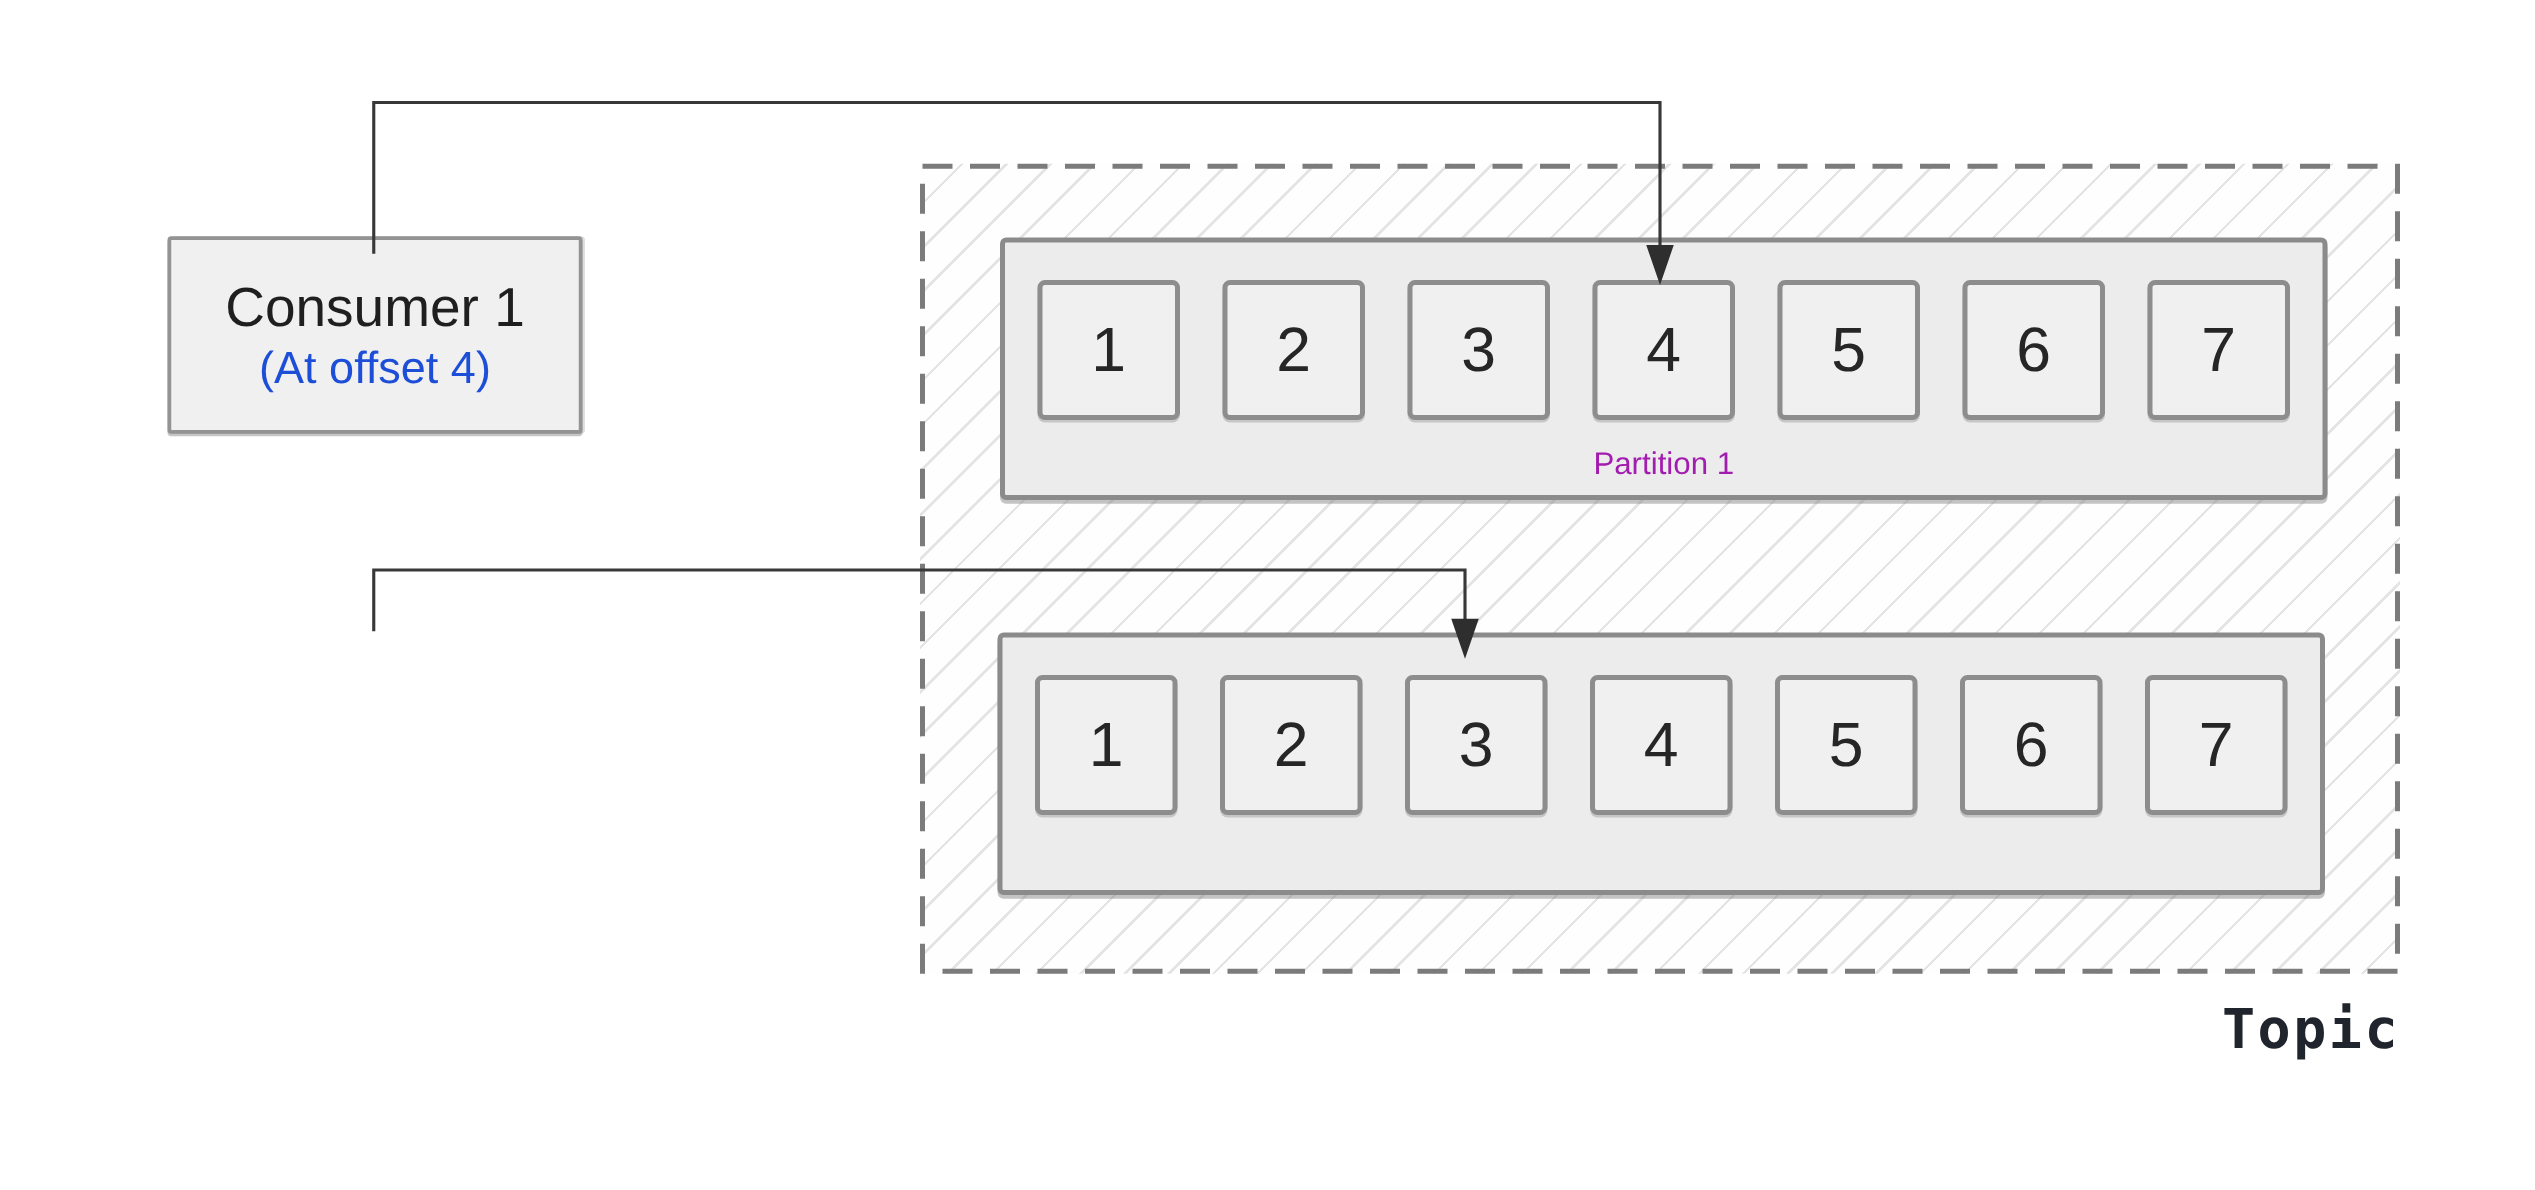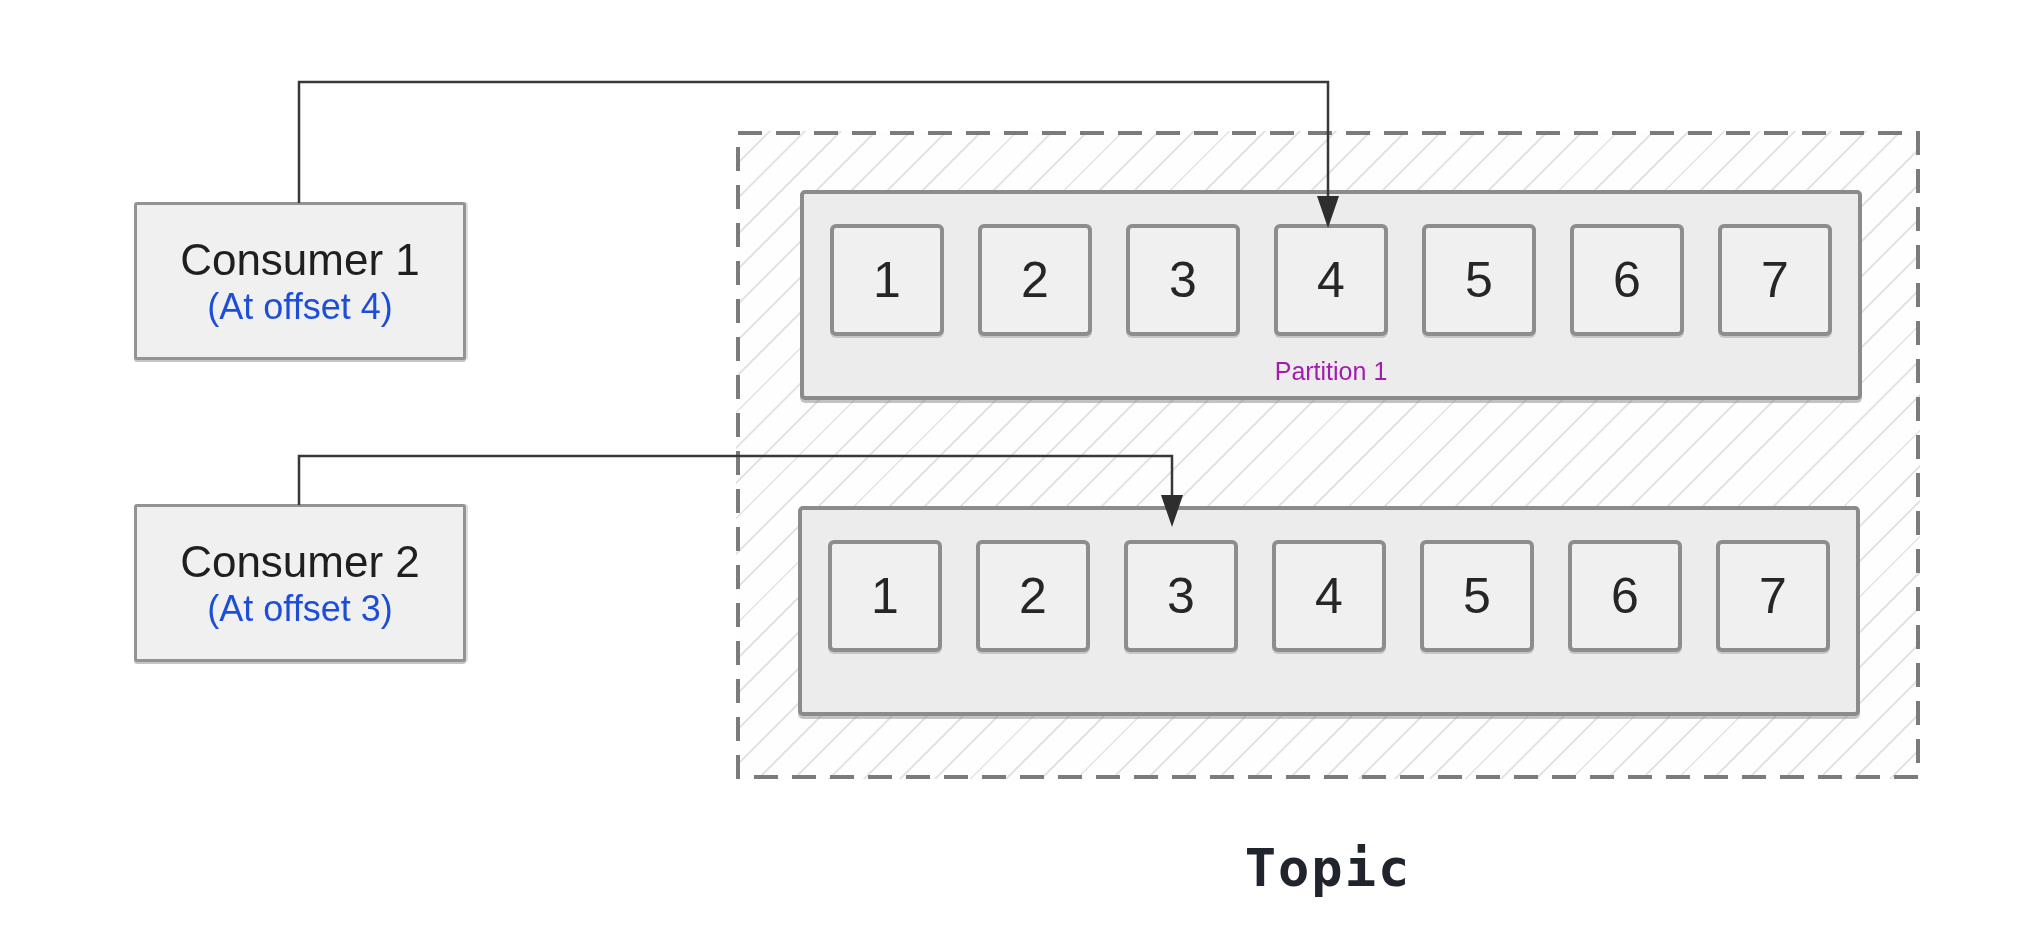--- a/index.html
+++ b/index.html
@@ -87,44 +87,44 @@
     border: 3px solid #939393;
     border-radius: 3px;
     box-sizing: border-box;
     box-shadow: 0 2px 0 rgba(140,140,140,0.5), 2px 0 0 rgba(160,160,160,0.35);
     display: flex;
     flex-direction: column;
     align-items: center;
     justify-content: center;
     gap: 7px;
   }
-  #consumer-1 { top: 202px; }
+  #consumer-1 { top: 189px; }
   #consumer-2 { top: 504px; }
 
   .consumer-name {
     font-size: 44px;
     color: #1f1f1f;
     line-height: 1;
   }
   .consumer-offset {
     font-size: 36px;
     color: #1d4ed8;
     line-height: 1;
   }
 
   
   .topic-caption {
     position: absolute;
     left: 736px;
-    top: 838px;
+    top: 798px;
     width: 1184px;
-    text-align: center;
+    text-align: right;
     font-family: "DejaVu Sans Mono", monospace;
     font-weight: bold;
-    font-size: 52px;
+    font-size: 44px;
     color: #20242c;
     letter-spacing: 2px;
   }
 
   
   .overlay {
     position: absolute;
     left: 0;
     top: 0;
     width: 2028px;
@@ -158,24 +158,20 @@
     <div class="cell">5</div>
     <div class="cell">6</div>
     <div class="cell">7</div>
   </div>
 
   <div class="consumer" id="consumer-1">
     <div class="consumer-name">Consumer 1</div>
     <div class="consumer-offset">(At offset 4)</div>
   </div>
 
-  <div class="consumer" id="consumer-2">
-    <div class="consumer-name">Consumer 2</div>
-    <div class="consumer-offset">(At offset 3)</div>
-  </div>
 
   <div class="topic-caption">Topic</div>
 
   <svg class="overlay" viewBox="0 0 2028 952" xmlns="http://www.w3.org/2000/svg">
 
     <rect x="738" y="133" width="1180" height="644" fill="none" stroke="#7b7b7b" stroke-width="4" stroke-dasharray="24 14"></rect>
 
     <path d="M 299 203 L 299 82 L 1328 82 L 1328 198" fill="none" stroke="#383838" stroke-width="2.5"></path>
     <polygon points="1317,196 1339,196 1328,228" fill="#2e2e2e"></polygon>
 

